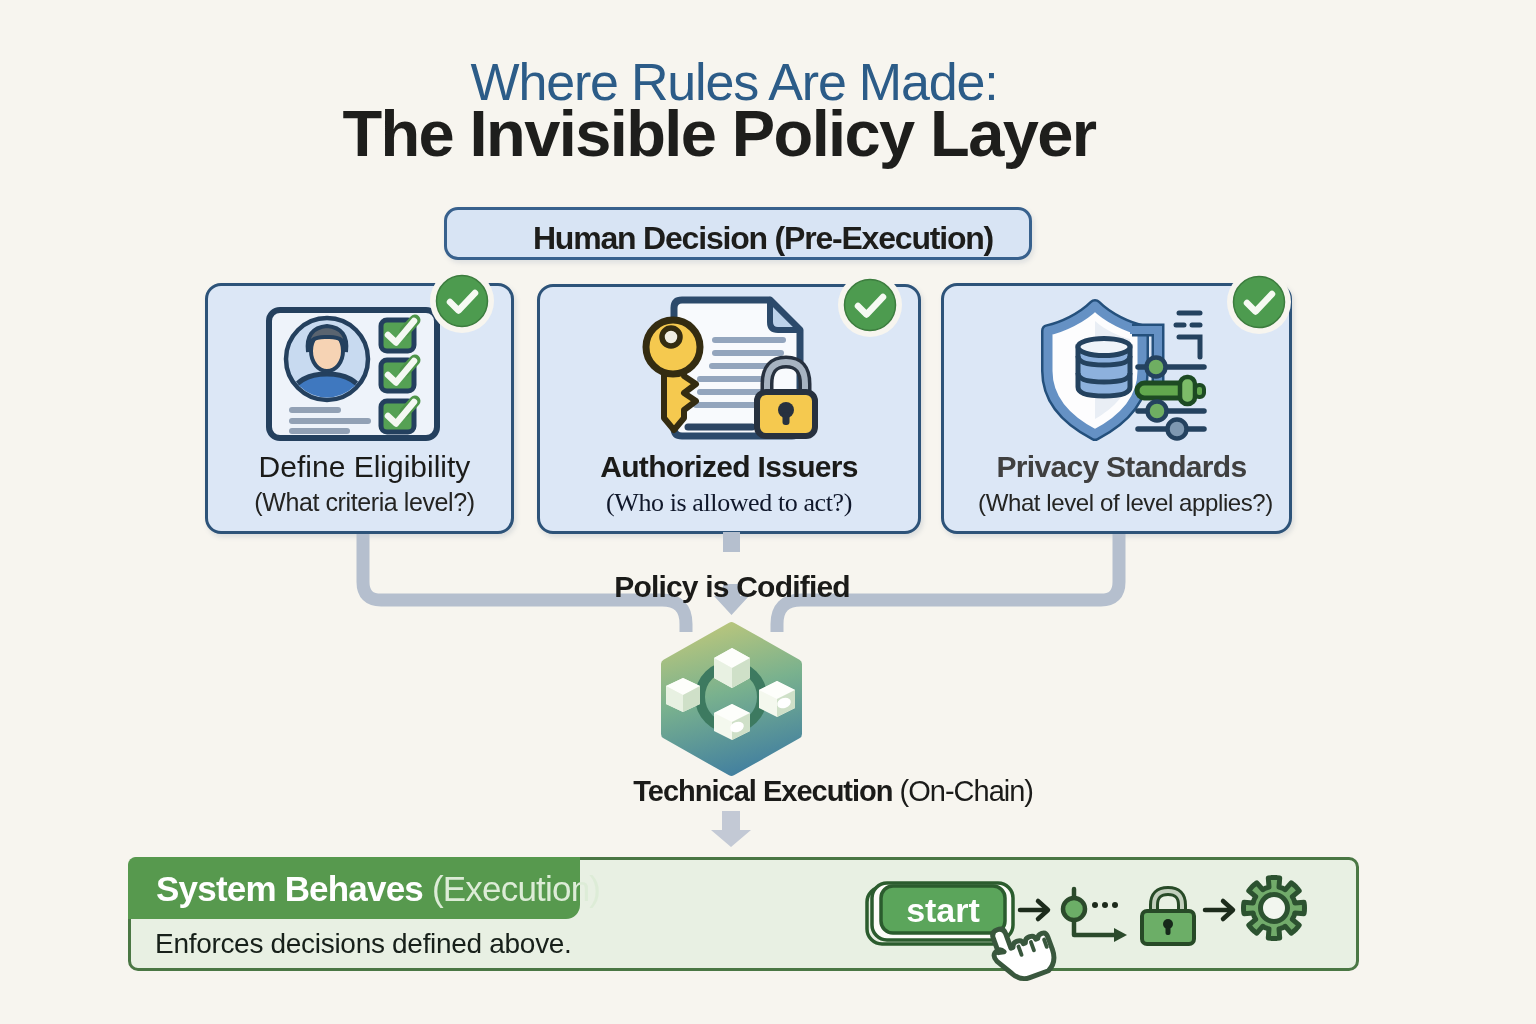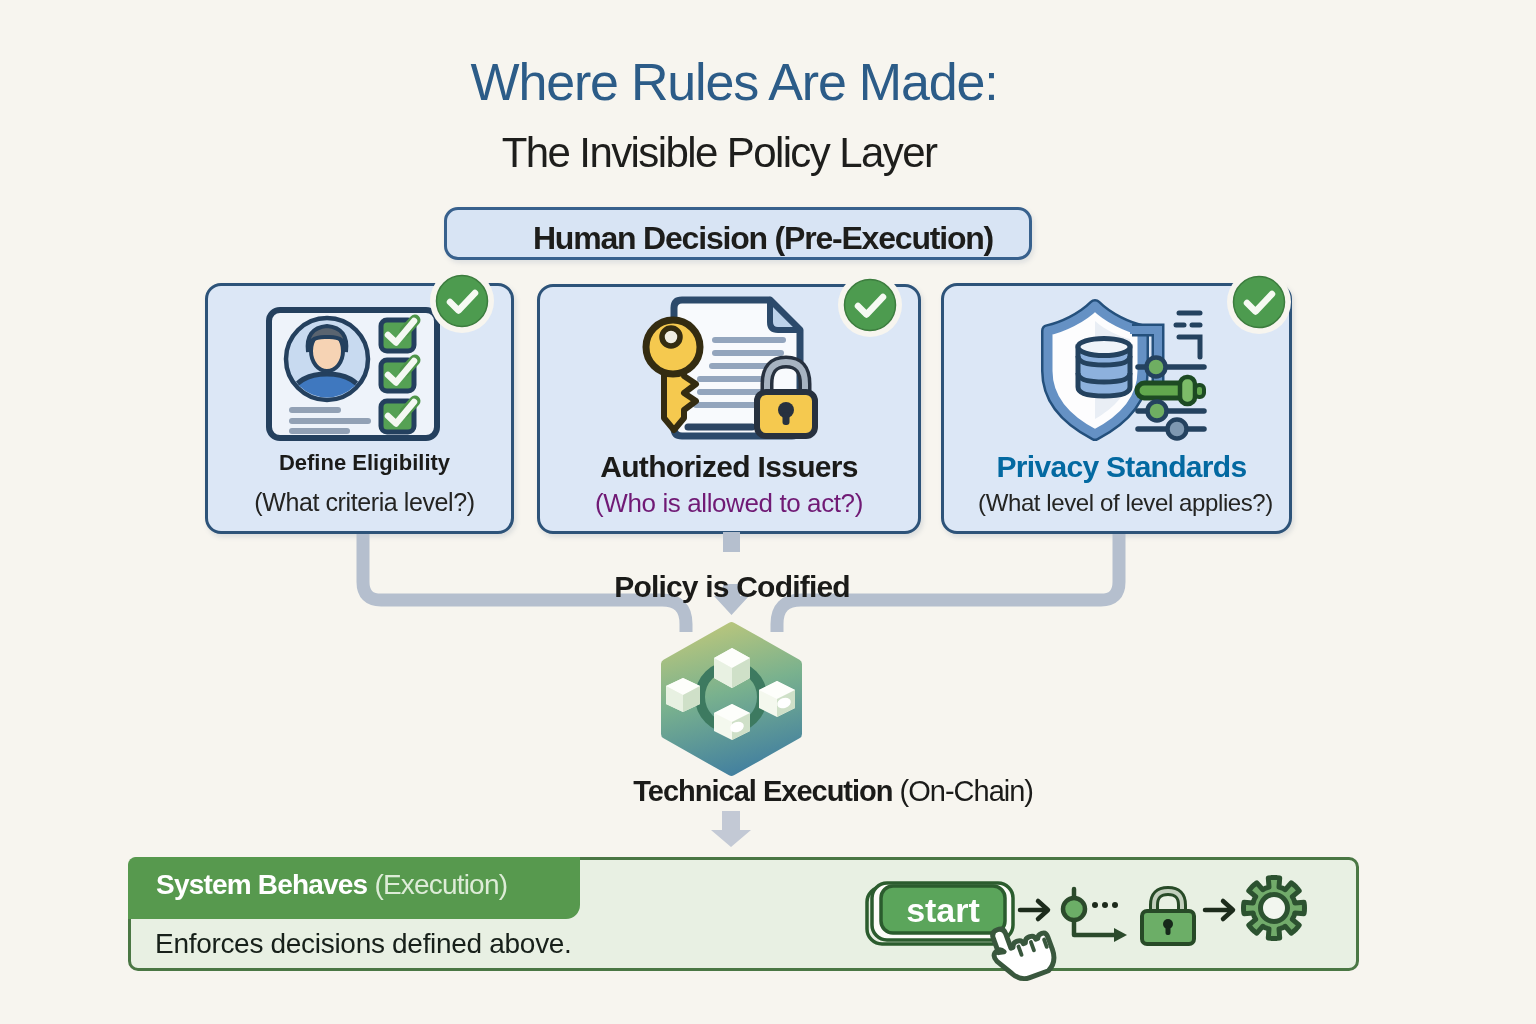--- a/index.html
+++ b/index.html
@@ -4,34 +4,34 @@
 <style>
   html,body{margin:0;padding:0;}
   body{width:1536px;height:1024px;background:#f7f5ef;font-family:"Liberation Sans",sans-serif;position:relative;overflow:hidden;}
   .abs{position:absolute;}
   .ctr{text-align:center;}
 </style>
 </head>
 <body>
 
 <div class="abs ctr" style="left:334px;top:56px;width:800px;font-size:52px;font-weight:normal;color:#2c5c88;line-height:1;letter-spacing:-1.2px;">Where Rules Are Made:</div>
-<div class="abs ctr" style="left:319px;top:132px;width:800px;font-size:42px;font-weight:normal;color:#1e1e1c;line-height:1;letter-spacing:-1.6px;">The Invisible Policy Layer</div>
+<div class="abs ctr" style="left:319px;top:101px;width:800px;font-size:65px;font-weight:bold;color:#1e1e1c;line-height:1;letter-spacing:-1.6px;">The Invisible Policy Layer</div>
 
 <div class="abs" style="left:444px;top:207px;width:588px;height:53px;background:#d8e4f4;border:3px solid #38618d;border-radius:14px;box-sizing:border-box;box-shadow:2px 3px 5px rgba(90,110,140,0.15);"></div>
 <div class="abs ctr" style="left:445px;top:222px;width:588px;font-size:32px;font-weight:bold;color:#1d1d1b;line-height:1;letter-spacing:-1.2px;margin-left:24px;">Human Decision (Pre-Execution)</div>
 
 <div class="abs" style="left:205px;top:283px;width:309px;height:251px;background:#dce7f6;border:3px solid #2d5379;border-radius:16px;box-sizing:border-box;box-shadow:2px 3px 5px rgba(90,110,140,0.18);"></div>
 <div class="abs" style="left:537px;top:284px;width:384px;height:250px;background:#dce7f6;border:3px solid #2d5379;border-radius:16px;box-sizing:border-box;box-shadow:2px 3px 5px rgba(90,110,140,0.18);"></div>
 <div class="abs" style="left:941px;top:283px;width:351px;height:251px;background:#dce7f6;border:3px solid #2d5379;border-radius:16px;box-sizing:border-box;box-shadow:2px 3px 5px rgba(90,110,140,0.18);"></div>
 
-<div class="abs ctr" style="left:210px;top:452px;width:309px;font-size:22px;font-weight:bold;color:#1b1b19;line-height:1;">Define Eligibility</div>
+<div class="abs ctr" style="left:210px;top:452px;width:309px;font-size:30px;font-weight:normal;color:#1b1b19;line-height:1;">Define Eligibility</div>
 <div class="abs ctr" style="left:210px;top:490px;width:309px;font-size:25px;color:#242422;line-height:1;letter-spacing:-0.4px;white-space:nowrap;">(What criteria level?)</div>
 <div class="abs ctr" style="left:537px;top:452px;width:384px;font-size:30px;font-weight:bold;color:#1b1b19;line-height:1;letter-spacing:-0.7px;">Authorized Issuers</div>
-<div class="abs ctr" style="left:537px;top:490px;width:384px;font-size:26px;color:#701a75;line-height:1;letter-spacing:-0.4px;white-space:nowrap;">(Who is allowed to act?)</div>
-<div class="abs ctr" style="left:946px;top:452px;width:351px;font-size:30px;font-weight:bold;color:#0369a1;line-height:1;letter-spacing:-0.7px;">Privacy Standards</div>
+<div class="abs ctr" style="left:537px;top:490px;width:384px;font-size:26px;color:#0f172a;line-height:1;letter-spacing:-0.4px;white-space:nowrap;font-family:Liberation Serif, serif;">(Who is allowed to act?)</div>
+<div class="abs ctr" style="left:946px;top:452px;width:351px;font-size:30px;font-weight:bold;color:#404040;line-height:1;letter-spacing:-0.7px;">Privacy Standards</div>
 <div class="abs ctr" style="left:950px;top:491px;width:351px;font-size:24px;color:#242422;line-height:1;letter-spacing:-0.4px;white-space:nowrap;">(What level of level applies?)</div>
 
 <svg class="abs" style="left:265px;top:306px;" width="178" height="136" viewBox="0 0 178 136">
   <rect x="4" y="4" width="168" height="128" rx="11" fill="#eef3fa" stroke="#24405e" stroke-width="6"></rect>
   <circle cx="62" cy="53" r="41" fill="#c8daf0" stroke="#24405e" stroke-width="4.5"></circle>
   <clipPath id="avclip">
       <circle cx="62" cy="53" r="38.5"></circle>
     </clipPath>
   <g clip-path="url(#avclip)">
     <path d="M22 95 Q30 68 62 68 Q94 68 102 95 L102 100 L22 100 Z" fill="#3f78bf" stroke="#24405e" stroke-width="5"></path>
@@ -189,21 +189,21 @@
       <path d="M0 0 L18 -9 L18 9 L0 18 Z" fill="#cfe0c8"></path>
       <ellipse cx="5" cy="5" rx="7" ry="5" fill="#fff" transform="rotate(-20 5 5)"></ellipse>
     </g>
   </g>
 </svg>
 
 <div class="abs ctr" style="left:433px;top:777px;width:600px;font-size:29px;color:#1b1b19;line-height:1;letter-spacing:-1px;text-align:right;"><b>Technical Execution</b> (On-Chain)</div>
 
 <div class="abs" style="left:128px;top:857px;width:1231px;height:114px;background:#e8f0e3;border:3px solid #4a7744;border-radius:10px;box-sizing:border-box;"></div>
 <div class="abs" style="left:128px;top:857px;width:452px;height:62px;background:#57994e;border-radius:8px 0 14px 0;"></div>
-<div class="abs" style="left:156px;top:871px;font-size:28px;color:#ffffff;line-height:1;letter-spacing:-0.8px;"><b>System Behaves</b> <span style="color:#ddecd7;">(Execution)</span></div>
+<div class="abs" style="left:156px;top:871px;font-size:35px;color:#ffffff;line-height:1;letter-spacing:-0.8px;"><b>System Behaves</b> <span style="color:#ddecd7;">(Execution)</span></div>
 <div class="abs" style="left:155px;top:930px;font-size:28px;color:#17201a;line-height:1;letter-spacing:-0.3px;">Enforces decisions defined above.</div>
 
 <svg class="abs" style="left:858px;top:875px;overflow:visible;" width="505" height="115" viewBox="0 0 505 115">
 
   <rect x="9" y="12" width="141" height="57" rx="15" fill="none" stroke="#2b5c2e" stroke-width="3.5"></rect>
   <rect x="14" y="8" width="141" height="57" rx="15" fill="#fcfcf8" stroke="#2b5c2e" stroke-width="3.5"></rect>
   <rect x="23" y="11" width="124" height="47" rx="12" fill="#5ba55b" stroke="#2b5c2e" stroke-width="3.5"></rect>
   <text x="85" y="47" font-size="34" font-weight="bold" fill="#ffffff" text-anchor="middle" font-family="Liberation Sans, sans-serif">start</text>
 
   <g stroke="#1d2b1c" stroke-width="4.5" fill="none" stroke-linecap="round">

